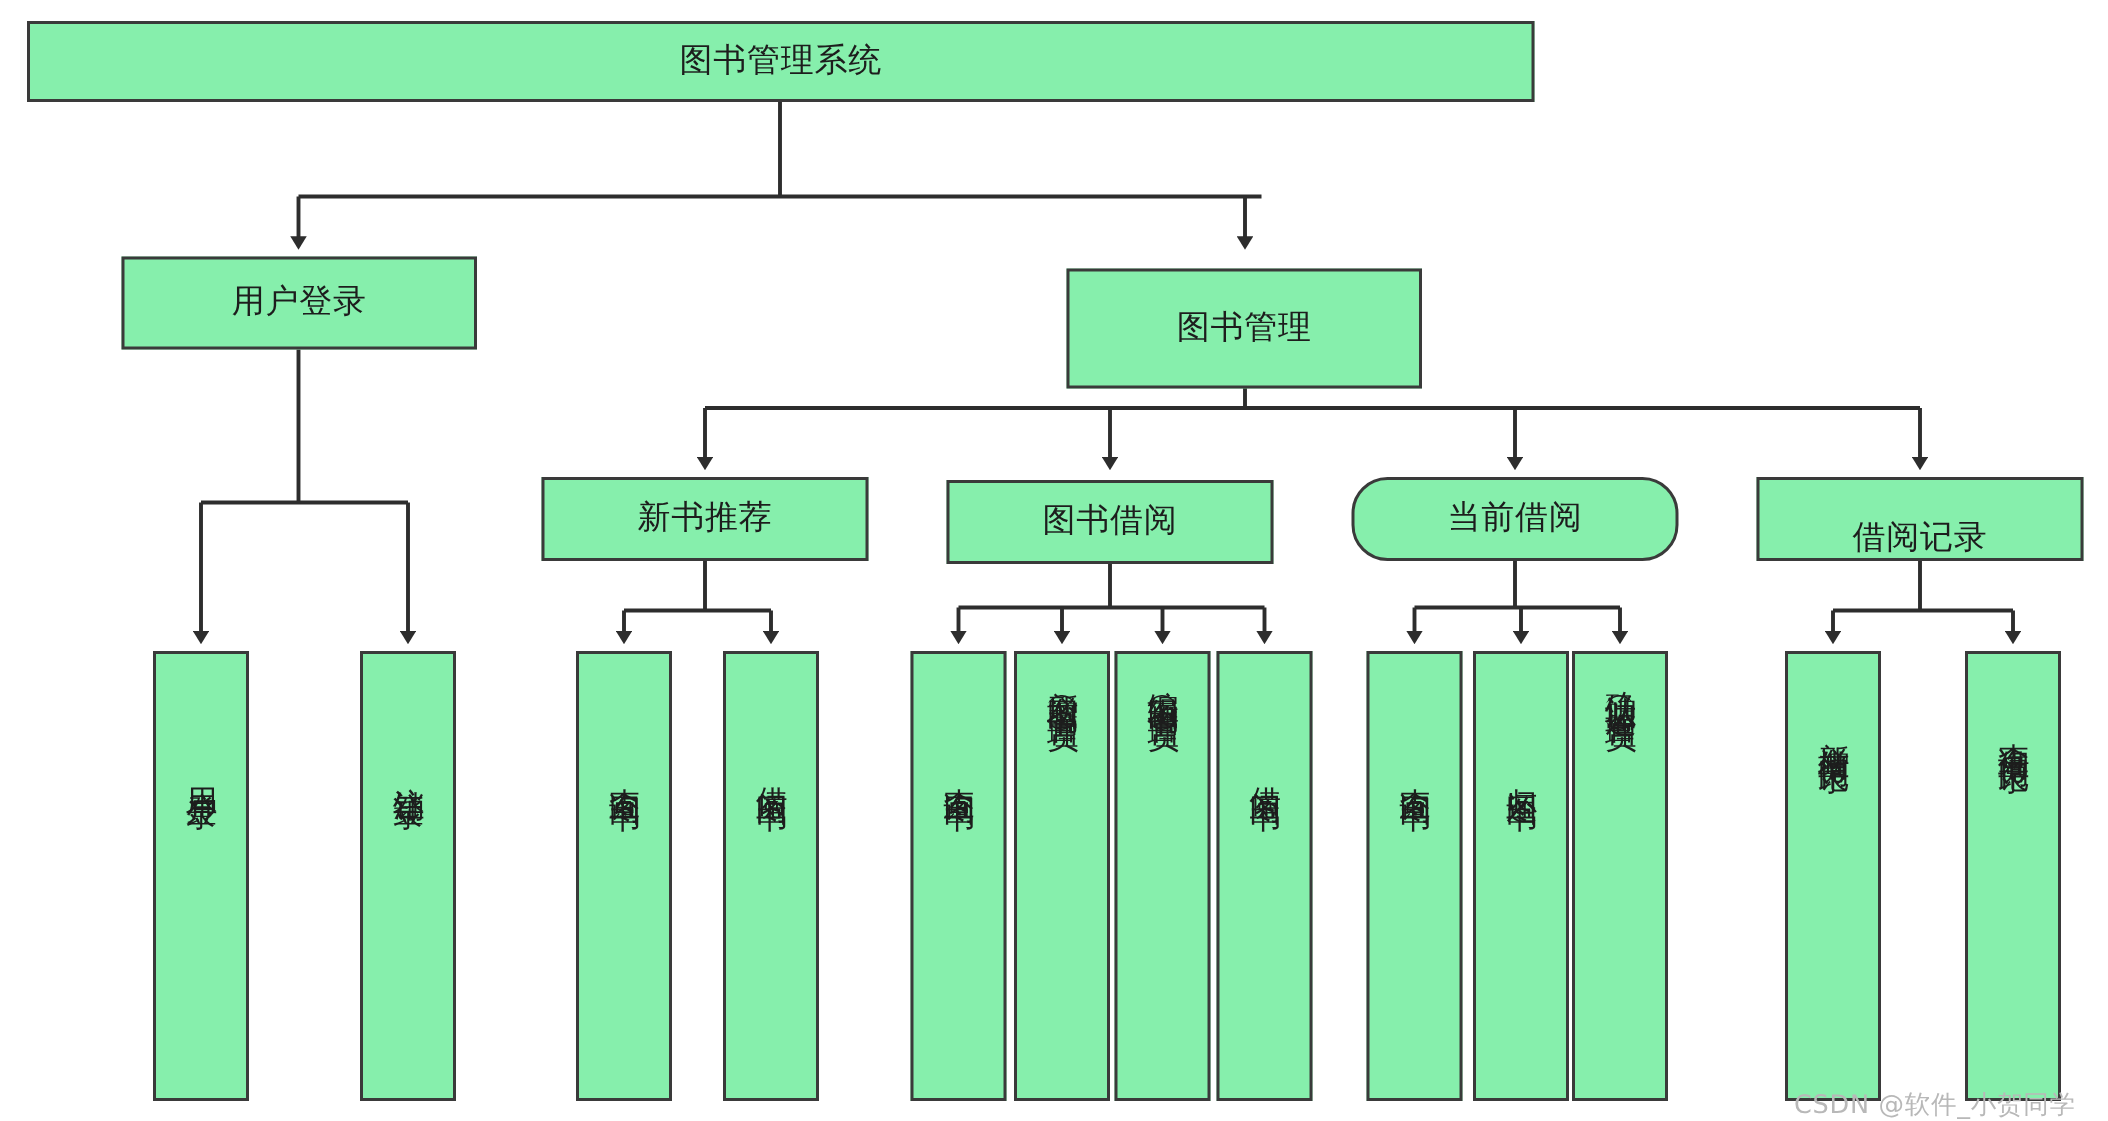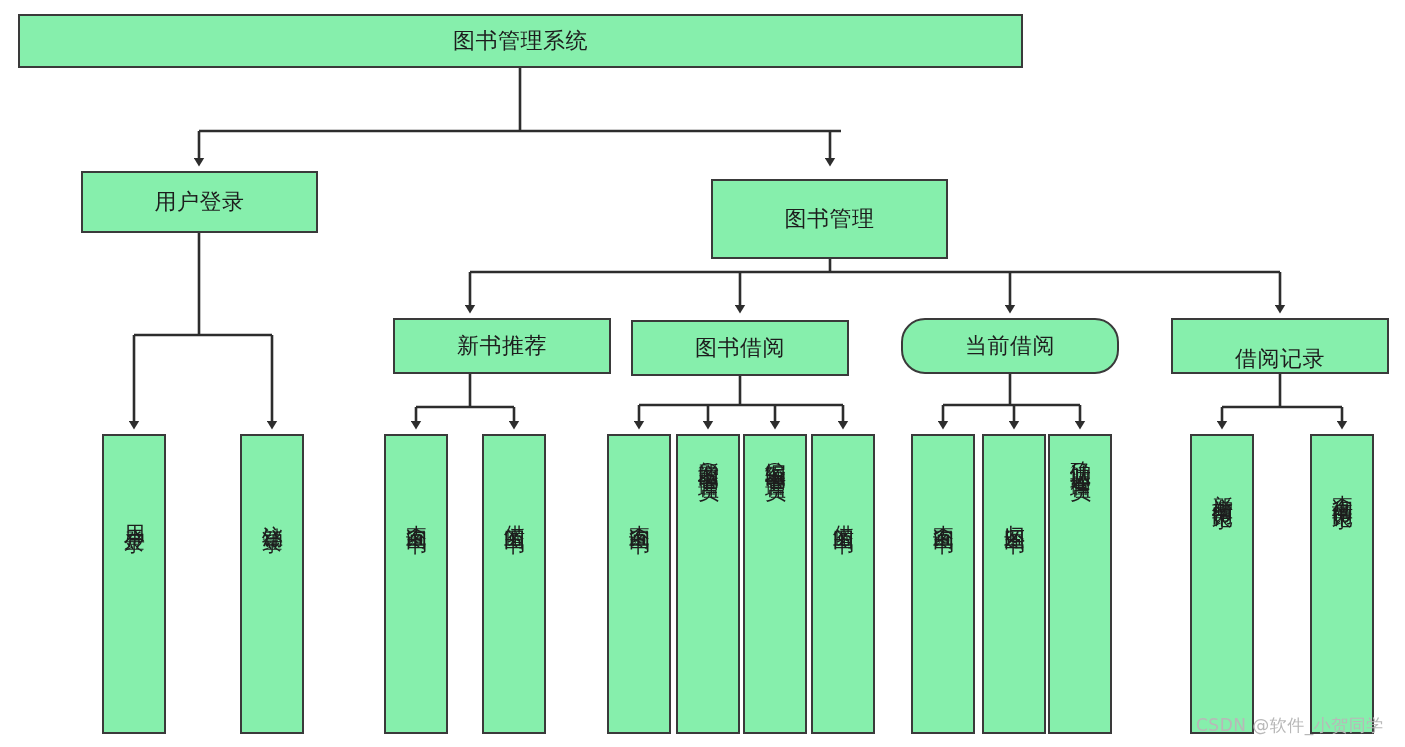--- a/index.html
+++ b/index.html
@@ -59,20 +59,21 @@
     line-height: 1;
     white-space: nowrap;
   }
   .watermark {
     position: absolute;
     color: #b8b8b8;
     font-size: 17px;
     white-space: nowrap;
     letter-spacing: 0.5px;
     user-select: none;
+    margin-top: 11px;
   }
 </style>
 </head>
 <body>
 
 <div id="canvas">
 
   <svg class="edges" viewBox="0 0 1405 747" xmlns="http://www.w3.org/2000/svg">
     <defs>
       <marker id="arrow" markerWidth="9" markerHeight="11" refX="0.5" refY="5.5" orient="auto" markerUnits="userSpaceOnUse">
@@ -127,21 +128,21 @@
     <span class="label">图书管理系统</span>
   </div>
 
   <div class="node horiz" style="left:81px;top:171px;width:237px;height:62px;">
     <span class="label">用户登录</span>
   </div>
   <div class="node horiz" style="left:711px;top:179px;width:237px;height:80px;">
     <span class="label">图书管理</span>
   </div>
 
-  <div class="node horiz" style="left:361px;top:318px;width:218px;height:56px;margin-left:32px;">
+  <div class="node horiz" style="left:361px;top:318px;width:218px;height:56px;">
     <span class="label">新书推荐</span>
   </div>
   <div class="node horiz" style="left:631px;top:320px;width:218px;height:56px;">
     <span class="label">图书借阅</span>
   </div>
   <div class="node horiz" style="left:901px;top:318px;width:218px;height:56px;border-radius:24px;">
     <span class="label">当前借阅</span>
   </div>
   <div class="node horiz" style="left:1171px;top:318px;width:218px;height:56px;align-items:flex-end;">
     <span class="label">借阅记录</span>

